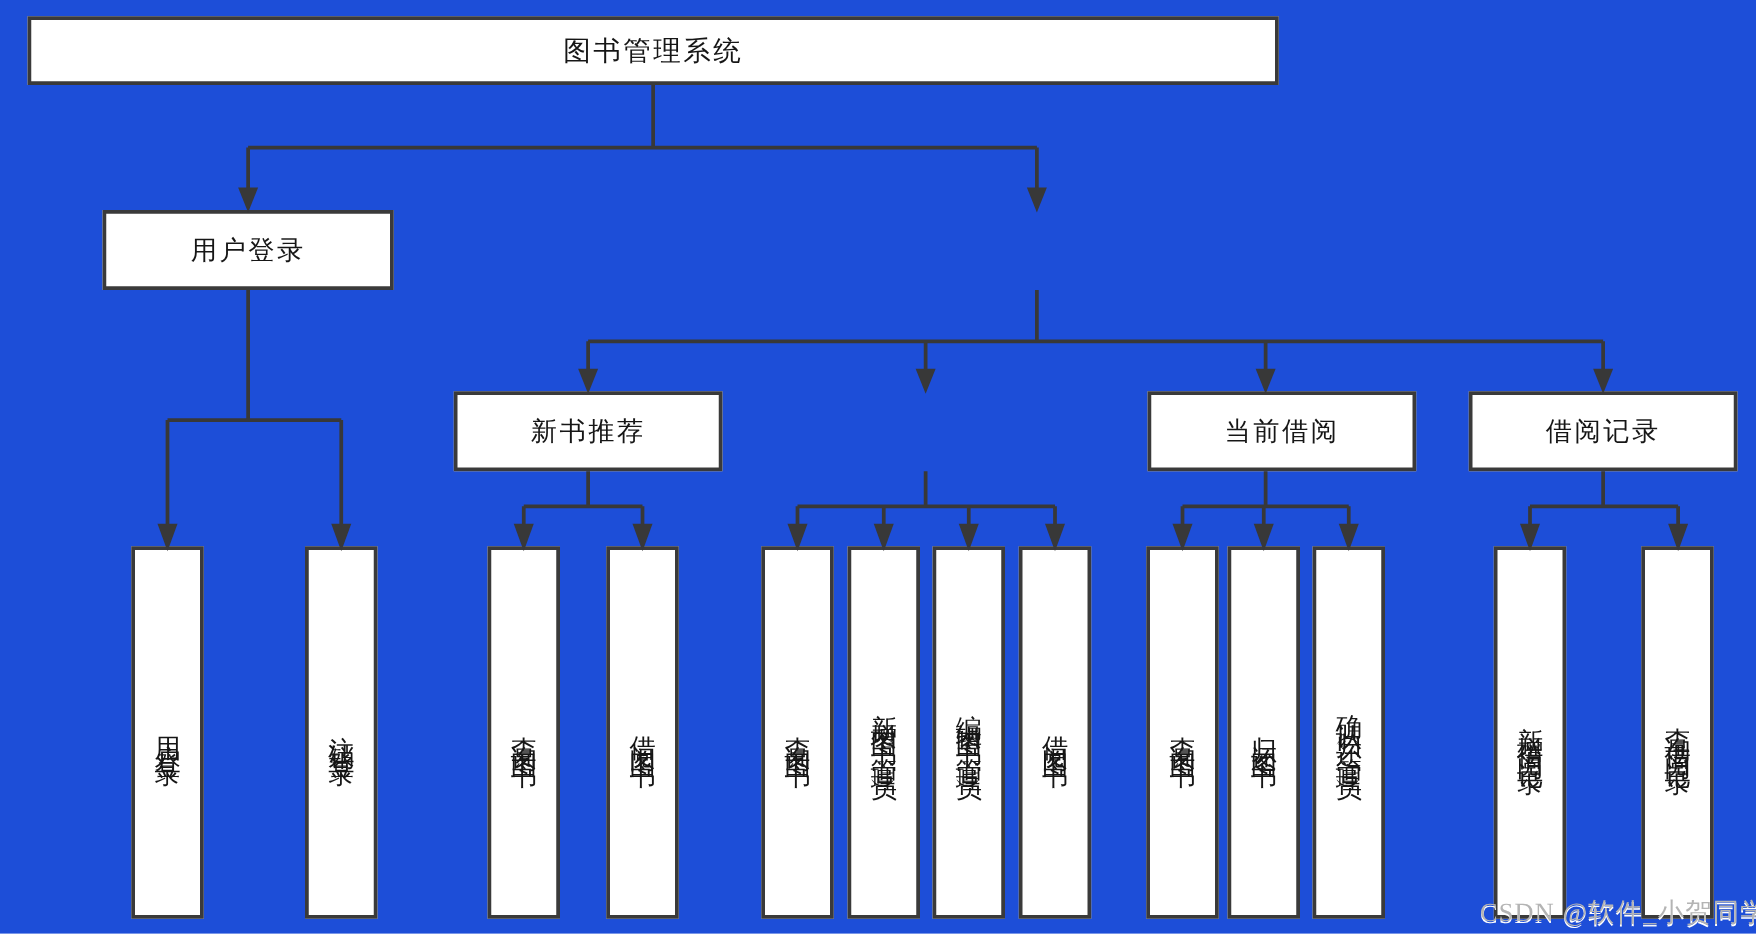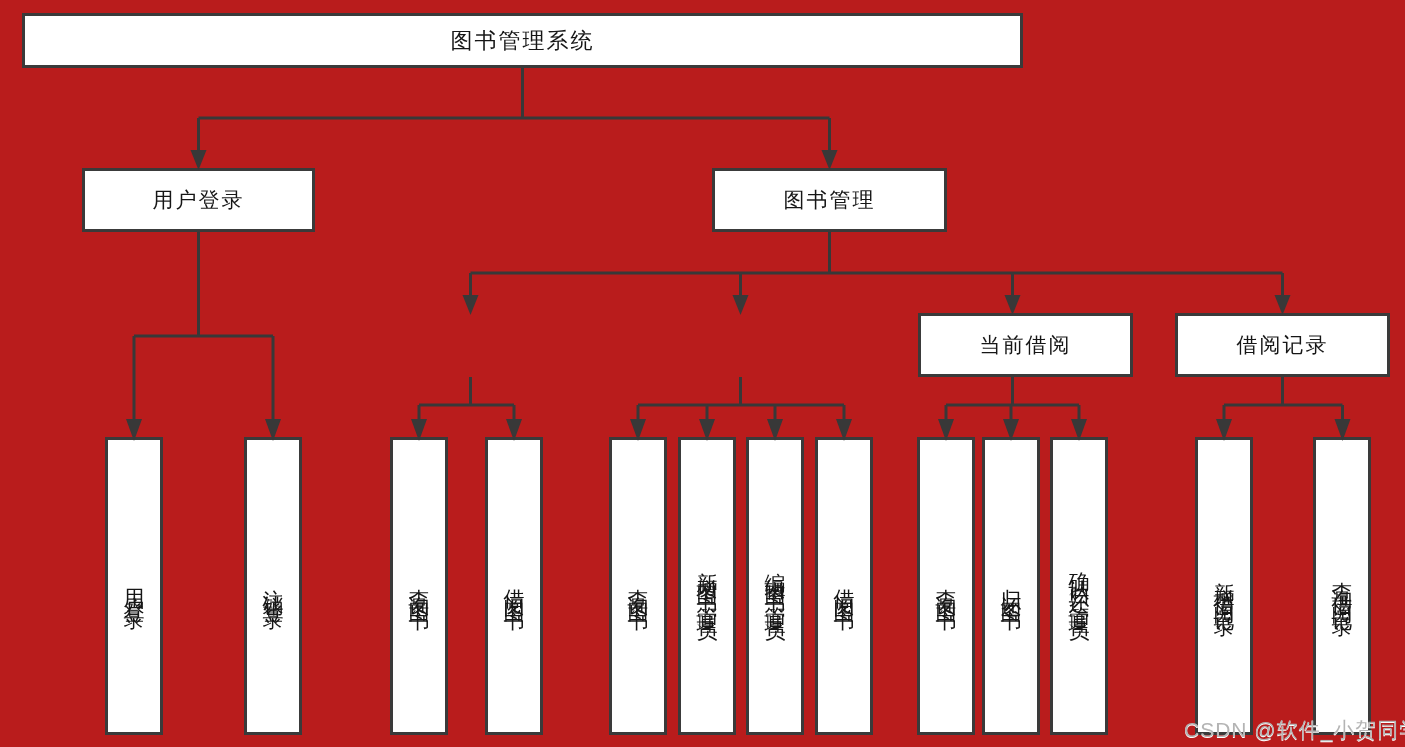--- a/index.html
+++ b/index.html
@@ -1,22 +1,22 @@
 <!DOCTYPE html>
 <html><head>
 <meta charset="utf-8">
 <style>
   html, body { margin: 0; padding: 0; background: #ffffff; }
   #canvas {
     position: relative;
     width: 1405px;
     height: 747px;
-    background: #b91c1c;
+    background: #1d4ed8;
     overflow: hidden;
-    font-family: Liberation Sans, sans-serif;
+    font-family: Liberation Serif, serif;
     color: #161616;
   }
   .hnode {
     position: absolute;
     box-sizing: border-box;
     border: 3px solid #3a3a3a;
     background: #ffffff;
     display: flex;
     align-items: center;
     justify-content: center;
@@ -62,22 +62,22 @@
   }
 </style>
 </head>
 <body>
 
 <div id="canvas">
 
   <div class="hnode root" style="left:22px; top:13px; width:1001px; height:55px;">图书管理系统</div>
 
   <div class="hnode" style="left:82px; top:168px; width:233px; height:64px;">用户登录</div>
-  <div class="hnode" style="left:712px; top:168px; width:235px; height:64px;">图书管理</div>
 
+  <div class="hnode" style="left:363px; top:313px; width:215px; height:64px;">新书推荐</div>
   <div class="hnode" style="left:918px; top:313px; width:215px; height:64px;">当前借阅</div>
   <div class="hnode" style="left:1175px; top:313px; width:215px; height:64px;">借阅记录</div>
 
   <div class="vnode" style="left:105px;">用户登录</div>
   <div class="vnode" style="left:244px;">注销登录</div>
 
   <div class="vnode" style="left:390px;">查询图书</div>
   <div class="vnode" style="left:485px;">借阅图书</div>
 
   <div class="vnode" style="left:609px;">查询图书</div>

